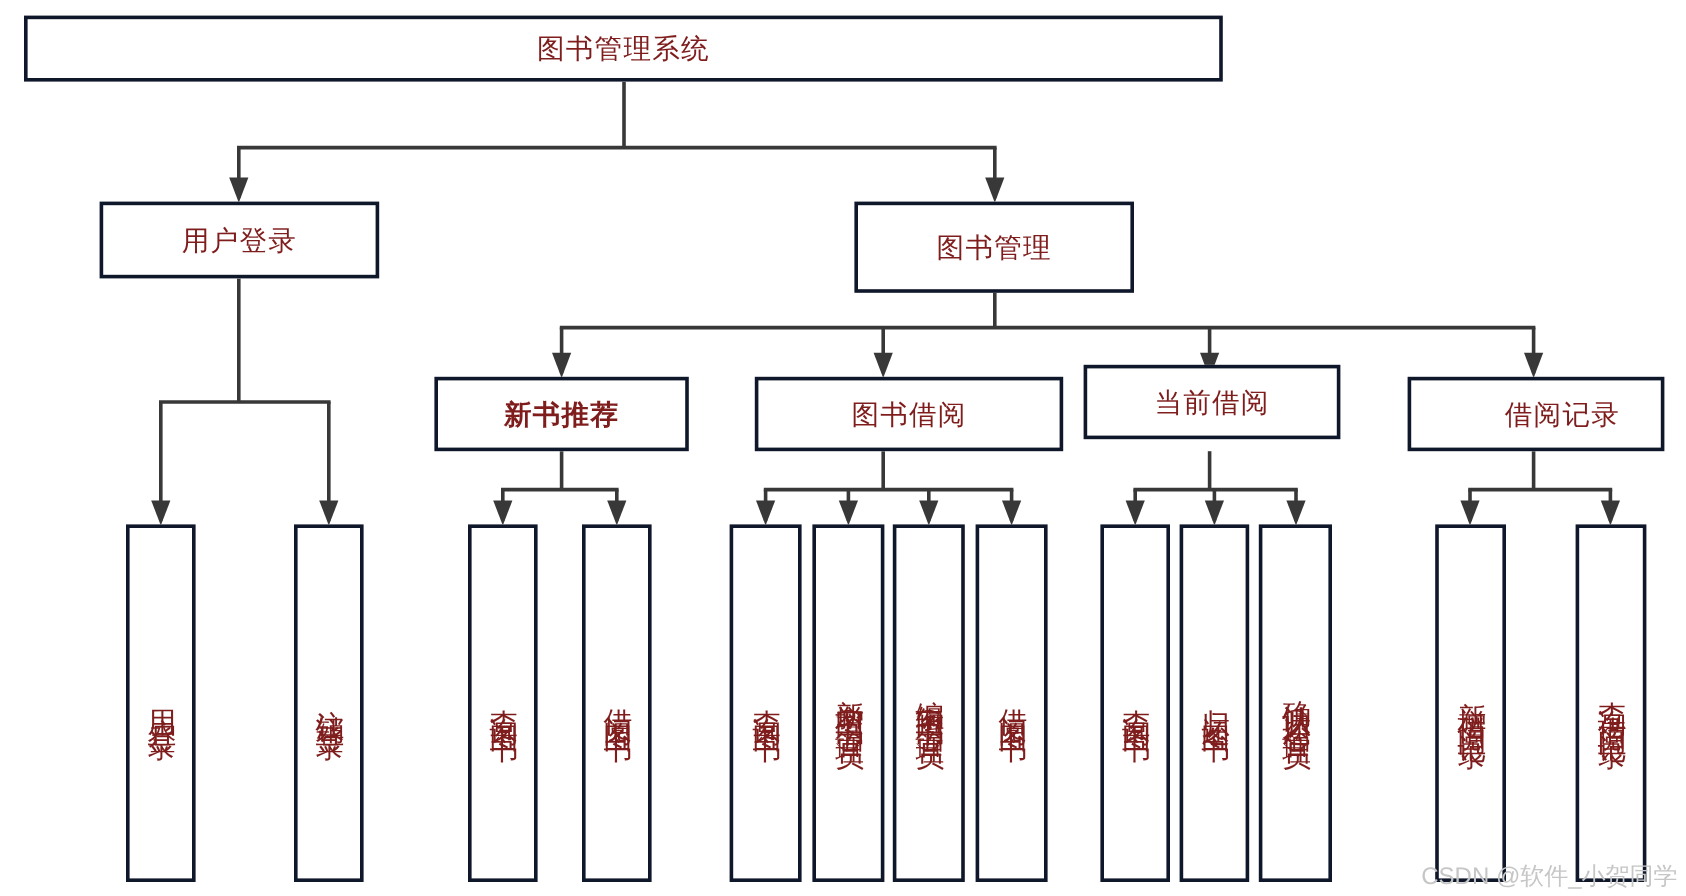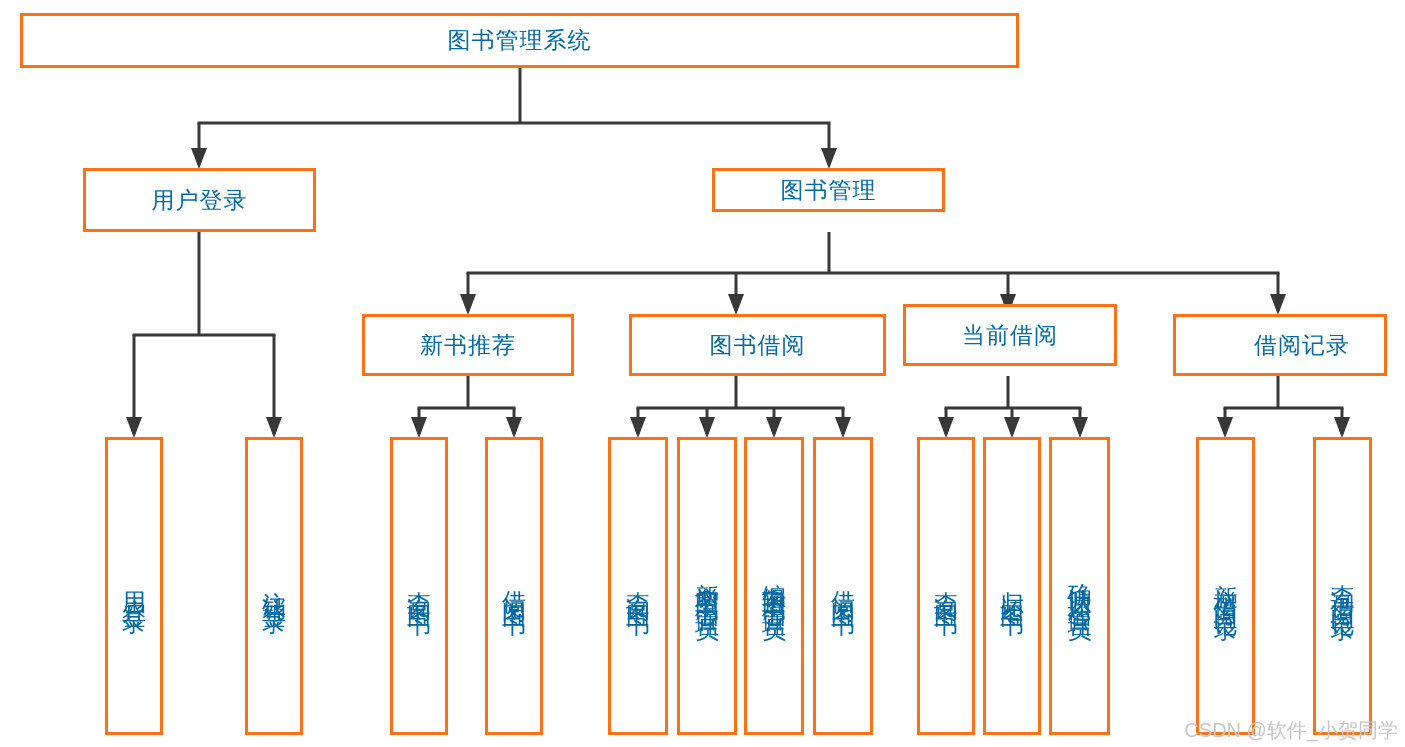--- a/index.html
+++ b/index.html
@@ -16,23 +16,23 @@
     overflow: hidden;
   }
   #connectors {
     position: absolute;
     left: 0; top: 0;
     z-index: 1;
   }
   .node {
     position: absolute;
     box-sizing: border-box;
-    border: 3px solid #f97316;
+    border: 3px solid #0f172a;
     background: #ffffff;
-    color: #0369a1;
+    color: #7f1d1d;
     display: flex;
     align-items: center;
     justify-content: center;
     z-index: 2;
   }
   .hnode {
     font-size: 23px;
     letter-spacing: 1px;
     white-space: nowrap;
   }
@@ -125,23 +125,23 @@
       <polygon points="1004,417 1020,417 1012,438"></polygon>
       <polygon points="1072,417 1088,417 1080,438"></polygon>
       <polygon points="1217,417 1233,417 1225,438"></polygon>
       <polygon points="1334,417 1350,417 1342,438"></polygon>
     </g>
   </svg>
 
   <div class="node hnode" style="left:20px; top:13px; width:999px; height:55px;">图书管理系统</div>
 
   <div class="node hnode" style="left:83px; top:168px; width:233px; height:64px;">用户登录</div>
-  <div class="node hnode" style="left:712px; top:168px; width:233px; height:44px;">图书管理</div>
+  <div class="node hnode" style="left:712px; top:168px; width:233px; height:76px;">图书管理</div>
 
-  <div class="node hnode" style="left:362px; top:314px; width:212px; height:62px;">新书推荐</div>
+  <div class="node hnode" style="left:362px; top:314px; width:212px; height:62px;font-weight:bold;">新书推荐</div>
   <div class="node hnode" style="left:629px; top:314px; width:257px; height:62px;">图书借阅</div>
   <div class="node hnode" style="left:903px; top:304px; width:214px; height:62px;">当前借阅</div>
   <div class="node hnode" style="left:1173px; top:314px; width:214px; height:62px;padding-left:44px;">借阅记录</div>
 
   <div class="node vnode" style="left:105px; top:437px; width:58px; height:298px;">用户登录</div>
   <div class="node vnode" style="left:245px; top:437px; width:58px; height:298px;">注销登录</div>
 
   <div class="node vnode" style="left:390px; top:437px; width:58px; height:298px;">查询图书</div>
   <div class="node vnode" style="left:485px; top:437px; width:58px; height:298px;">借阅图书</div>
 

